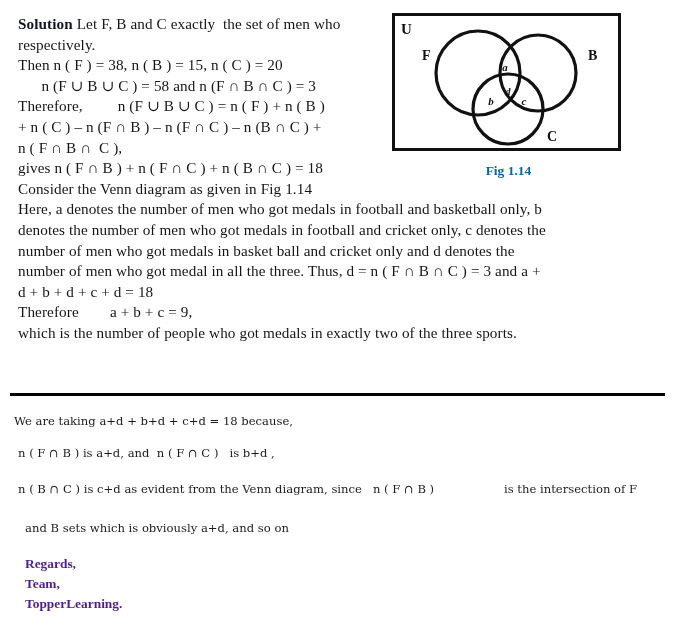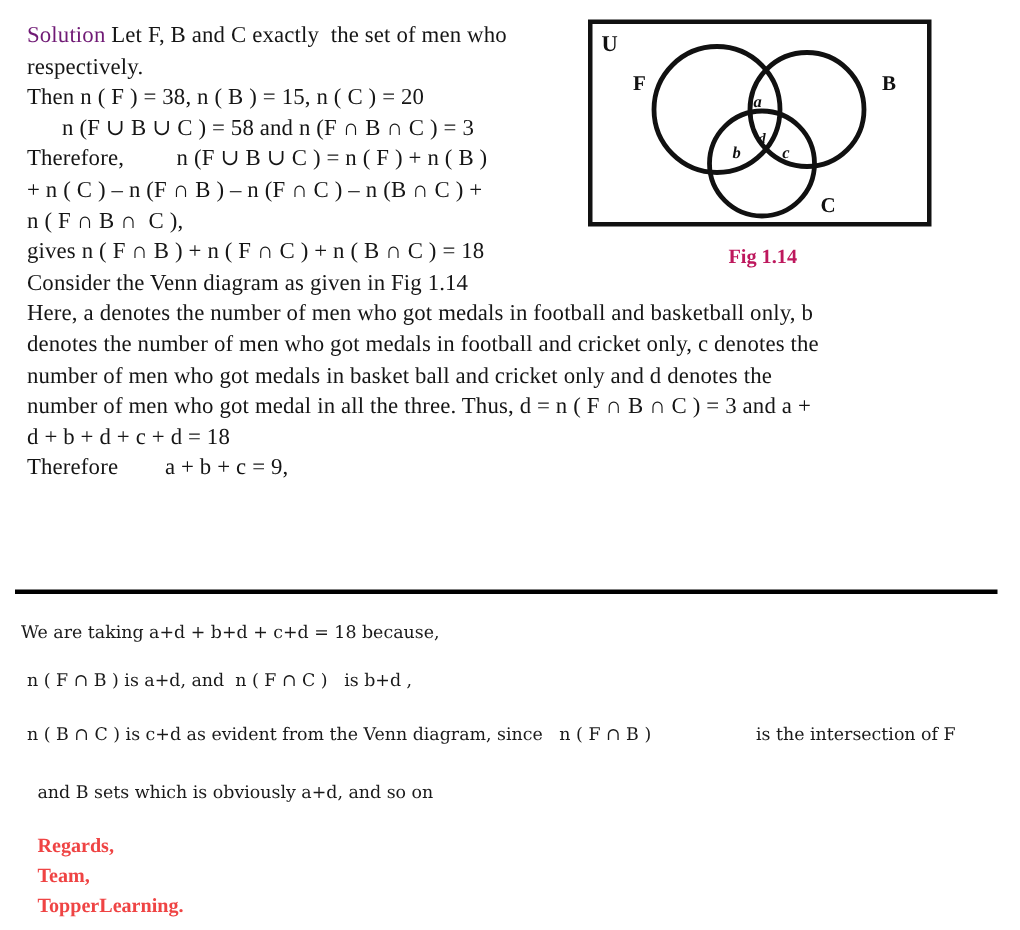--- a/index.html
+++ b/index.html
@@ -33,22 +33,22 @@
     font-size: 15.2px;
     line-height: 20.6px;
     color: #151515;
     letter-spacing: 0.1px;
   }
   .tb-line { white-space: pre-wrap; }
   .narrow { display: block; width: 378px; }
   .wide   { display: block; width: 655px; }
 
   .kw-solution {
-    color: #701a75;
-    font-weight: normal;
+    color: #0f172a;
+    font-weight: bold;
   }
 
   
   #figure-venn {
     position: absolute;
     left: 392px;
     top: 13px;
     width: 233px;
     height: 142px;
   }
@@ -67,21 +67,21 @@
   }
   .fig-caption {
     position: absolute;
     left: 392px;
     top: 163px;
     width: 233px;
     text-align: center;
     font-family: "Liberation Serif", "DejaVu Serif", serif;
     font-weight: bold;
     font-size: 13.5px;
-    color: #be185d;
+    color: #0369a1;
   }
 
   .venn-lbl {
     font-family: "Liberation Serif", "DejaVu Serif", serif;
     font-weight: bold;
     font-size: 14px;
     fill: #111;
   }
   .venn-lbl-u {
     font-family: "Liberation Serif", "DejaVu Serif", serif;
@@ -135,21 +135,21 @@
   #note-line-3 { left: 18px; top: 78px; }
   #note-line-3b { left: 504px; top: 78px; }
   #note-line-4 { left: 25px; top: 117px; }
 
   .signoff {
     position: absolute;
     left: 25px;
     font-family: "Liberation Serif", "DejaVu Serif", serif;
     font-weight: bold;
     font-size: 13.4px;
-    color: #ef4444;
+    color: #4c1d95;
     white-space: pre;
   }
   #signoff-1 { top: 152px; }
   #signoff-2 { top: 172px; }
   #signoff-3 { top: 192px; }
 </style>
 </head>
 <body>
 
 <div id="solution-block">
@@ -163,20 +163,21 @@
     <span class="narrow tb-line">+ n ( C ) – n (F ∩ B ) – n (F ∩ C ) – n (B ∩ C ) +</span>
     <span class="narrow tb-line">n ( F ∩ B ∩  C ),</span>
     <span class="wide tb-line">gives n ( F ∩ B ) + n ( F ∩ C ) + n ( B ∩ C ) = 18</span>
     <span class="wide tb-line">Consider the Venn diagram as given in Fig 1.14</span>
     <span class="wide tb-line">Here, a denotes the number of men who got medals in football and basketball only, b</span>
     <span class="wide tb-line">denotes the number of men who got medals in football and cricket only, c denotes the</span>
     <span class="wide tb-line">number of men who got medals in basket ball and cricket only and d denotes the</span>
     <span class="wide tb-line">number of men who got medal in all the three. Thus, d = n ( F ∩ B ∩ C ) = 3 and a +</span>
     <span class="wide tb-line">d + b + d + c + d = 18</span>
     <span class="wide tb-line">Therefore        a + b + c = 9,</span>
+    <span class="wide tb-line">which is the number of people who got medals in exactly two of the three sports.</span>
   </div>
 
   <div id="figure-venn">
     <div id="venn-universe-rect"></div>
     <svg id="venn-svg" width="229" height="138" viewBox="0 0 229 138">
 
       <circle cx="86" cy="60" r="42" fill="none" stroke="#111" stroke-width="3.2"></circle>
       <circle cx="146" cy="60" r="38" fill="none" stroke="#111" stroke-width="3.2"></circle>
       <circle cx="116" cy="96" r="35" fill="none" stroke="#111" stroke-width="3.2"></circle>
 

